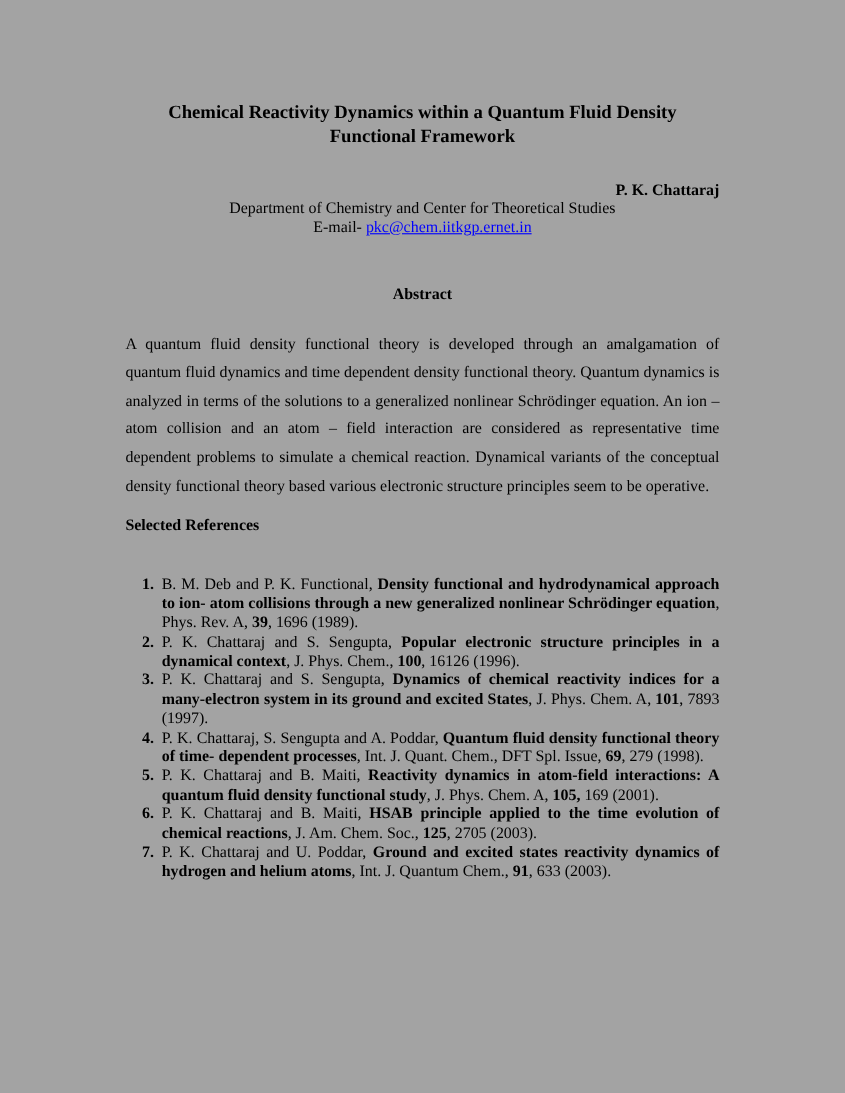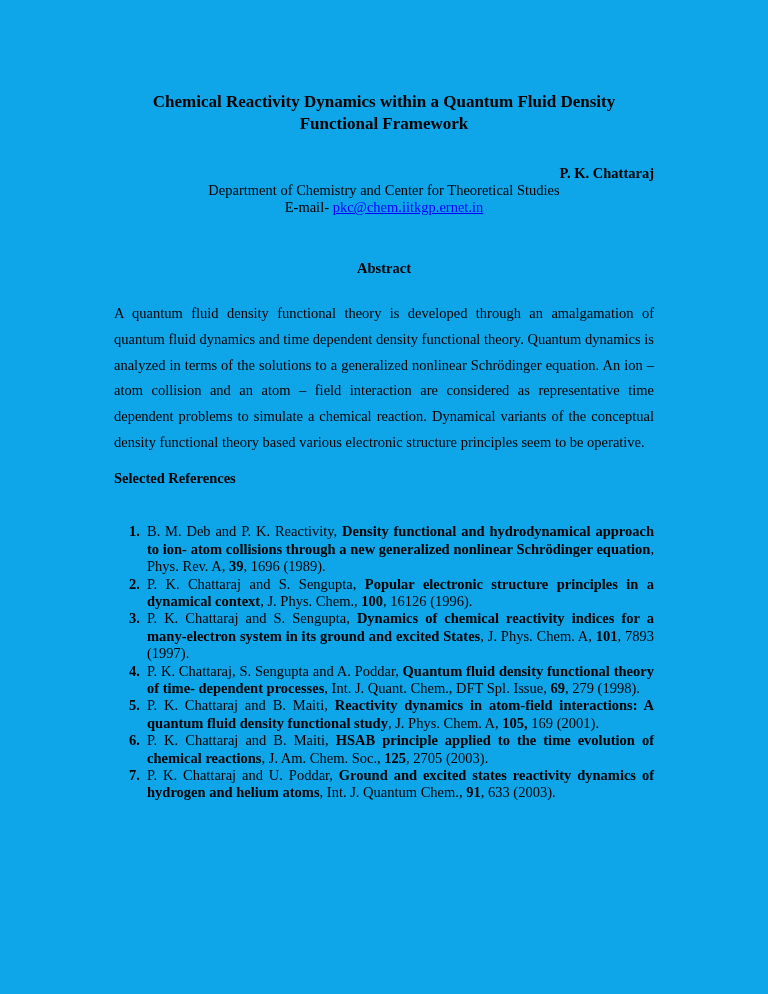--- a/index.html
+++ b/index.html
@@ -1,19 +1,19 @@
 <!DOCTYPE html>
 <html><head>
 <meta charset="utf-8">
 <style>
   html, body { margin: 0; padding: 0; background: #ffffff; }
   .page {
     width: 768px;
     height: 994px;
-    background: #0ea5e9;
+    background: #a3a3a3;
     box-sizing: border-box;
     padding: 91px 114px 0 114px;
     font-family: "Liberation Serif", "DejaVu Serif", serif;
     color: #000000;
     overflow: hidden;
   }
   .title {
     font-size: 17px;
     line-height: 22px;
     font-weight: bold;
@@ -84,21 +84,21 @@
     <div class="email-line"><span>E-mail- </span><a class="email-link" style="color: rgb(0, 0, 255);">pkc@chem.iitkgp.ernet.in</a></div>
   </div>
 
   <div class="abstract-heading">Abstract</div>
 
   <p class="abstract-text">A quantum fluid density functional theory is developed through an amalgamation of quantum fluid dynamics and time dependent density functional theory. Quantum dynamics is analyzed in terms of the solutions to a generalized nonlinear Schrödinger equation. An ion – atom collision and an atom – field interaction are considered as representative time dependent problems to simulate a chemical reaction. Dynamical variants of the conceptual density functional theory based various electronic structure principles seem to be operative.</p>
 
   <div class="refs-heading">Selected References</div>
 
   <div class="refs-list" id="refs-list">
-      <div class="ref"><span class="ref-num">1.</span><span class="seg">B. M. Deb and P. K. Reactivity, </span><span class="seg bold">Density functional and hydrodynamical approach  to  ion- atom collisions through a new generalized nonlinear Schrödinger equation</span><span class="seg">, Phys. Rev. A, </span><span class="seg bold">39</span><span class="seg">, 1696 (1989).</span></div>
+      <div class="ref"><span class="ref-num">1.</span><span class="seg">B. M. Deb and P. K. Functional, </span><span class="seg bold">Density functional and hydrodynamical approach  to  ion- atom collisions through a new generalized nonlinear Schrödinger equation</span><span class="seg">, Phys. Rev. A, </span><span class="seg bold">39</span><span class="seg">, 1696 (1989).</span></div>
       <div class="ref"><span class="ref-num">2.</span><span class="seg">P. K. Chattaraj and S. Sengupta, </span><span class="seg bold">Popular electronic structure principles in a dynamical context</span><span class="seg">, J. Phys. Chem., </span><span class="seg bold">100</span><span class="seg">, 16126 (1996).</span></div>
       <div class="ref"><span class="ref-num">3.</span><span class="seg">P. K. Chattaraj and S. Sengupta, </span><span class="seg bold">Dynamics  of  chemical reactivity indices for a many-electron system in its ground and excited States</span><span class="seg">, J. Phys. Chem. A, </span><span class="seg bold">101</span><span class="seg">, 7893 (1997).</span></div>
       <div class="ref"><span class="ref-num">4.</span><span class="seg">P. K. Chattaraj, S. Sengupta and A. Poddar, </span><span class="seg bold">Quantum fluid density functional theory of time- dependent processes</span><span class="seg">, Int. J. Quant. Chem., DFT Spl. Issue, </span><span class="seg bold">69</span><span class="seg">, 279 (1998).</span></div>
       <div class="ref"><span class="ref-num">5.</span><span class="seg">P. K. Chattaraj and B. Maiti, </span><span class="seg bold">Reactivity dynamics in atom-field interactions: A quantum fluid density functional study</span><span class="seg">, J. Phys. Chem. A, </span><span class="seg bold">105,</span><span class="seg"> 169 (2001).</span></div>
       <div class="ref"><span class="ref-num">6.</span><span class="seg">P. K. Chattaraj and B. Maiti, </span><span class="seg bold">HSAB principle applied to the time evolution of chemical reactions</span><span class="seg">, J. Am. Chem. Soc., </span><span class="seg bold">125</span><span class="seg">, 2705 (2003).</span></div>
       <div class="ref"><span class="ref-num">7.</span><span class="seg">P. K. Chattaraj and U. Poddar, </span><span class="seg bold">Ground and excited states reactivity dynamics of hydrogen and helium atoms</span><span class="seg">, Int. J. Quantum Chem., </span><span class="seg bold">91</span><span class="seg">, 633 (2003).</span></div>
     </div>
 
 </div>
 

